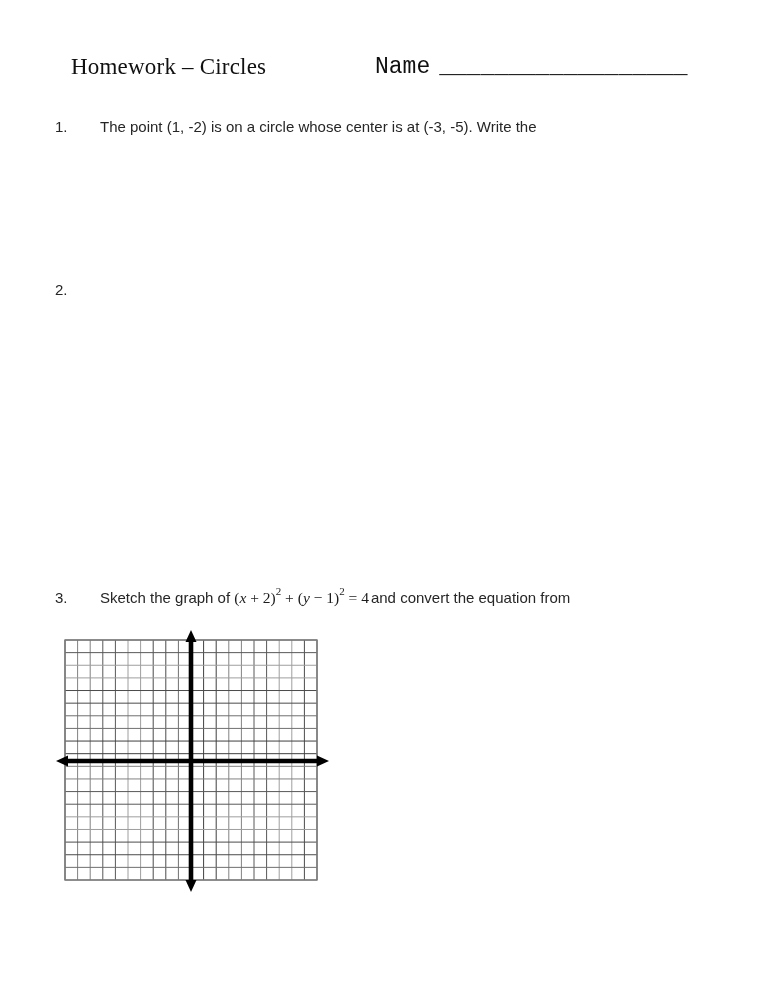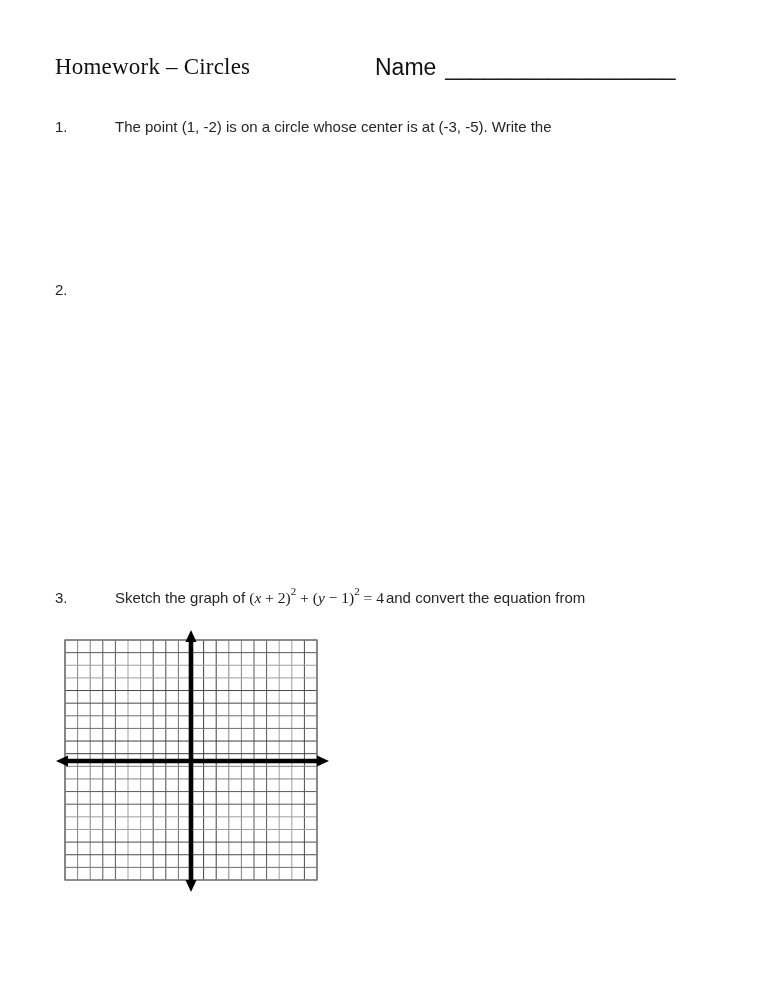--- a/index.html
+++ b/index.html
@@ -8,29 +8,29 @@
     background: #ffffff;
     position: relative;
     font-family: "Liberation Sans", sans-serif;
     color: #222222;
     overflow: hidden;
   }
 
   
   .header-row { position: absolute; top: 54px; left: 0; width: 768px; height: 34px; }
   .doc-title {
-    position: absolute; left: 55px; top: 0;
+    position: absolute; left: 71px; top: 0;
     font-family: "Liberation Serif", serif;
     font-size: 23px; color: #101010;
     letter-spacing: 0.2px;
     white-space: nowrap;
   }
   .name-group {
     position: absolute; left: 375px; top: 0;
-    font-family: Liberation Sans, sans-serif;
+    font-family: Liberation Mono, monospace;
     font-size: 23px; color: #101010;
     white-space: nowrap;
   }
   .name-blank {
     display: inline-block;
     margin-left: 9px;
     letter-spacing: 0;
     color: #1a1a1a;
   }
 
@@ -38,21 +38,21 @@
   .problem {
     position: absolute; left: 55px;
     display: flex; align-items: flex-start;
     font-size: 15px; line-height: 22.5px; color: #262626;
   }
   .problem.p1 { top: 116px; }
   .problem.p2 { top: 279px; }
   .problem.p3 { top: 587px; }
   .pnum { width: 45px; flex: none; }
   .ptext { width: 600px; }
-  .pline { white-space: nowrap; margin-left: 15px; }
+  .pline { white-space: nowrap; }
 
   
   .math {
     font-family: "Liberation Serif", serif;
     font-size: 15.5px; color: #1c1c1c;
     white-space: nowrap;
   }
   .math .mi { font-style: italic; }
   .math sup {
     font-size: 11px;

